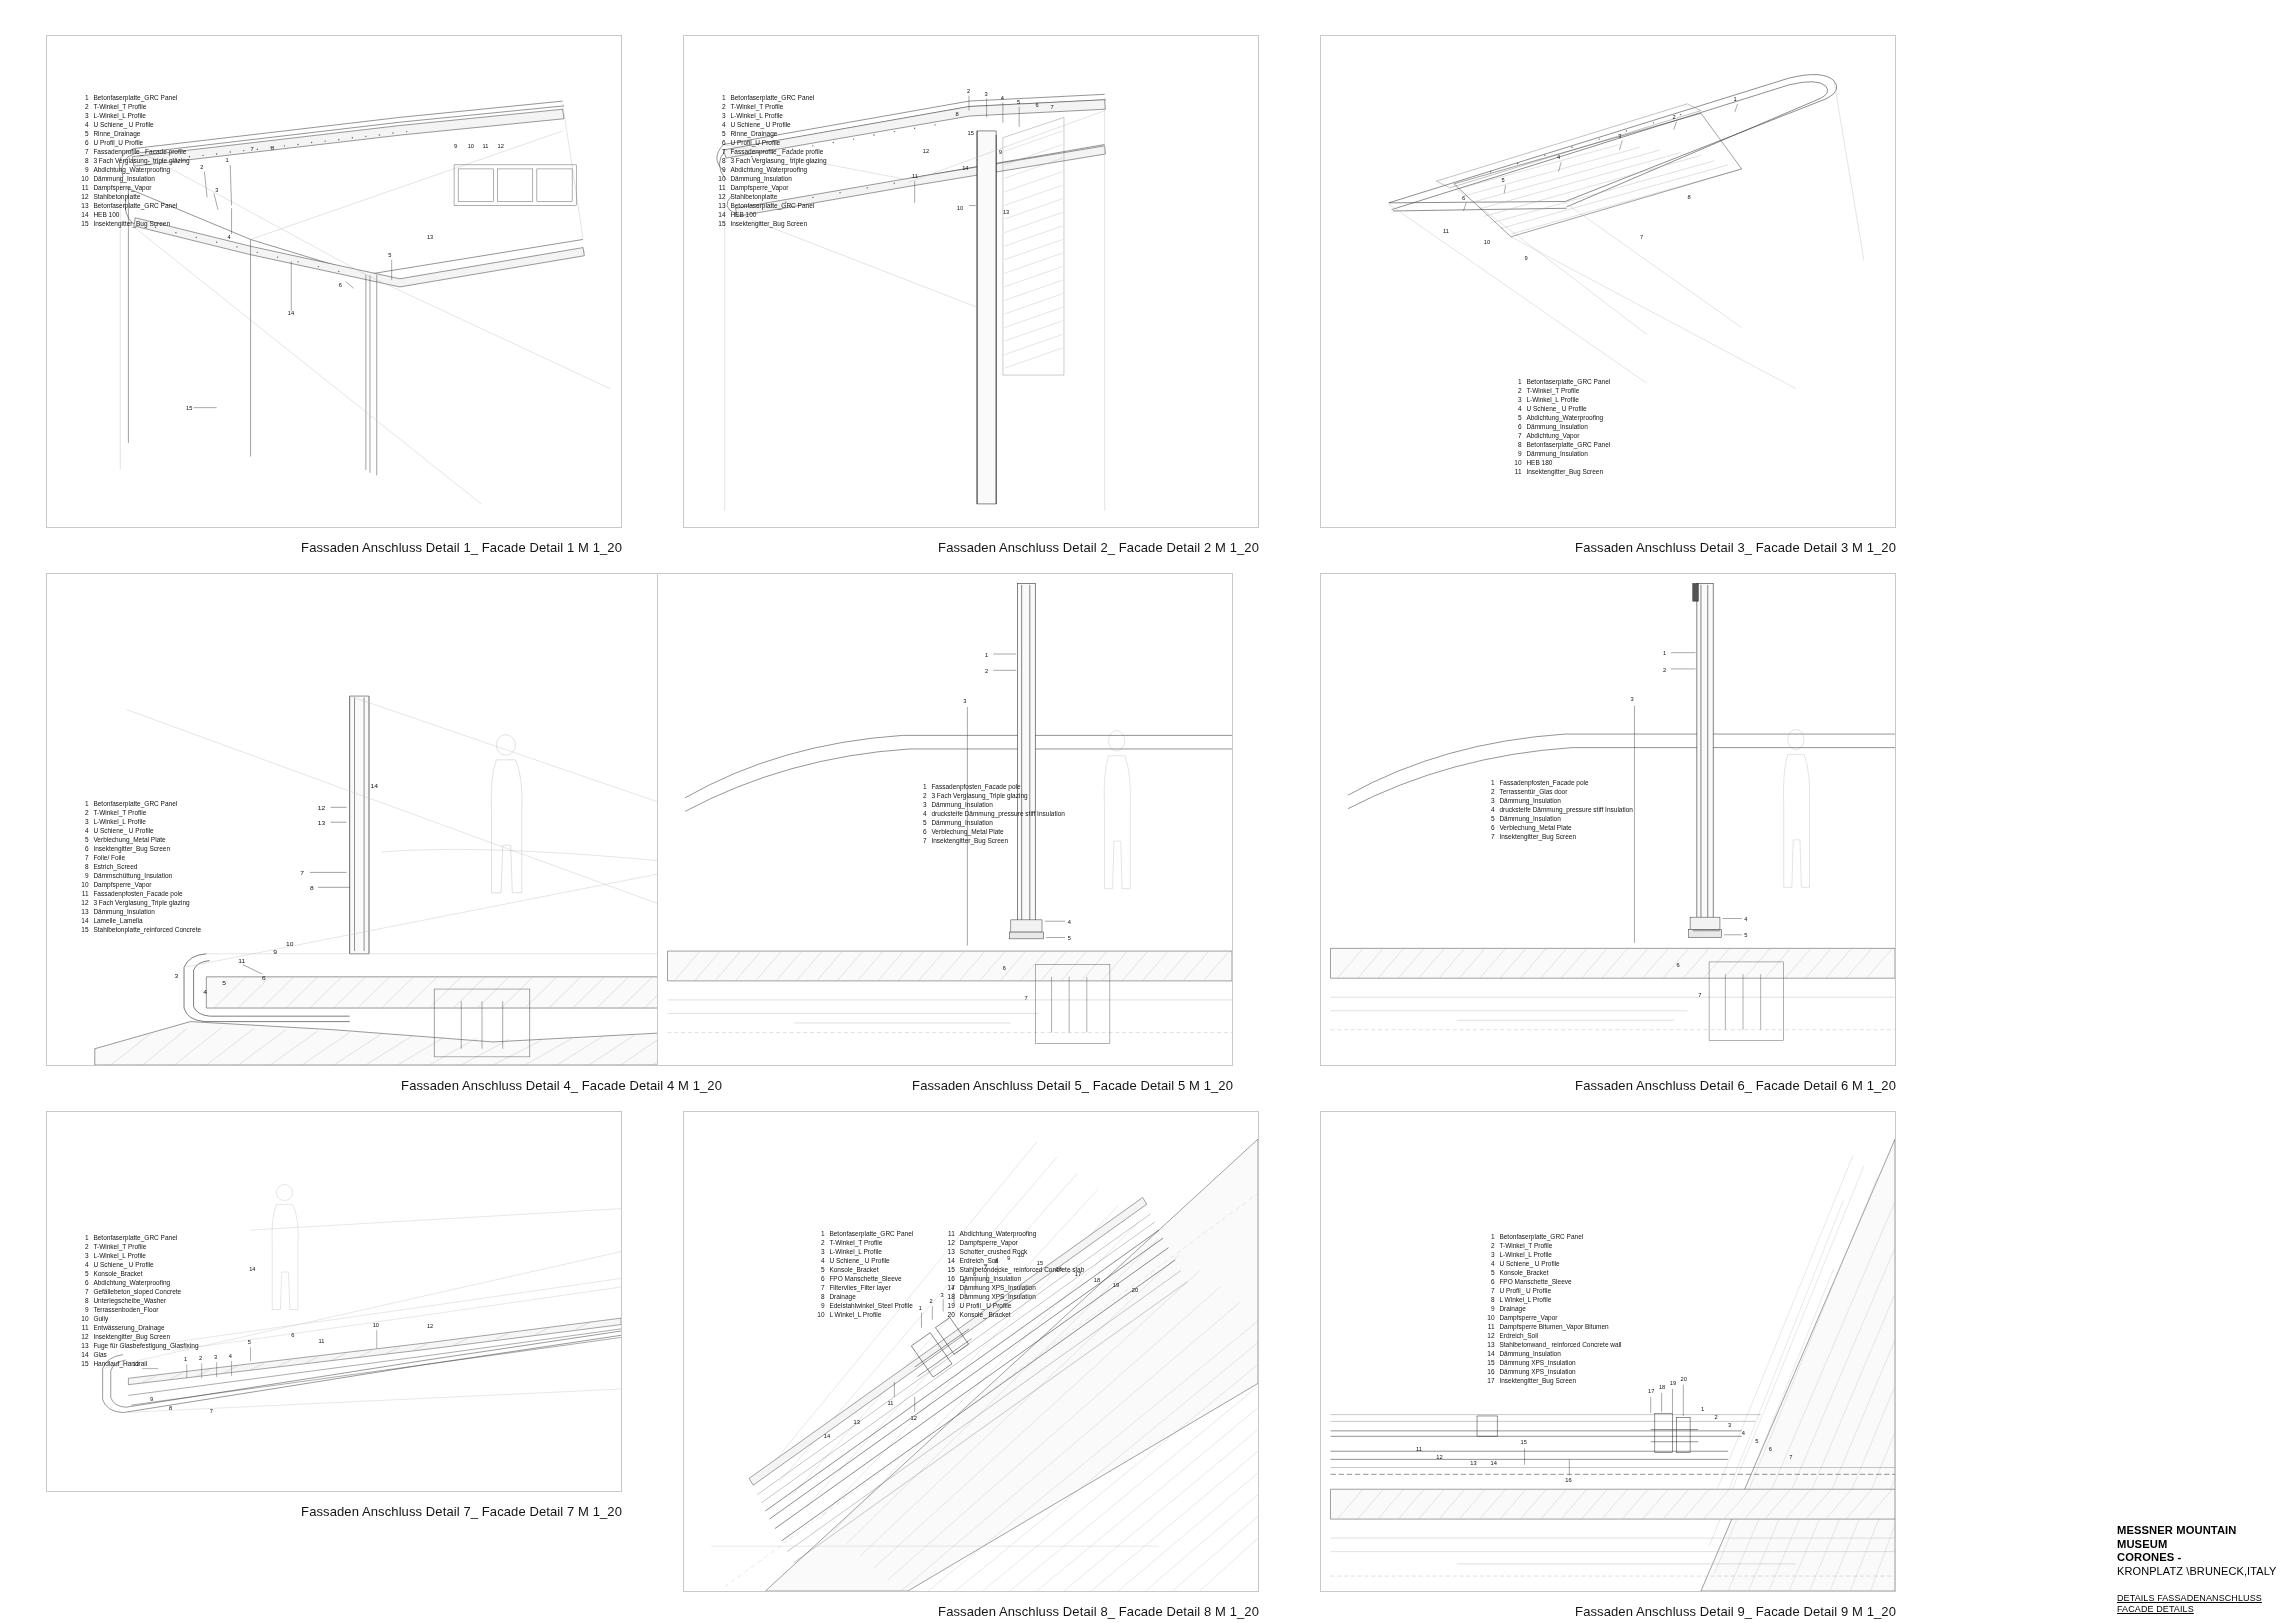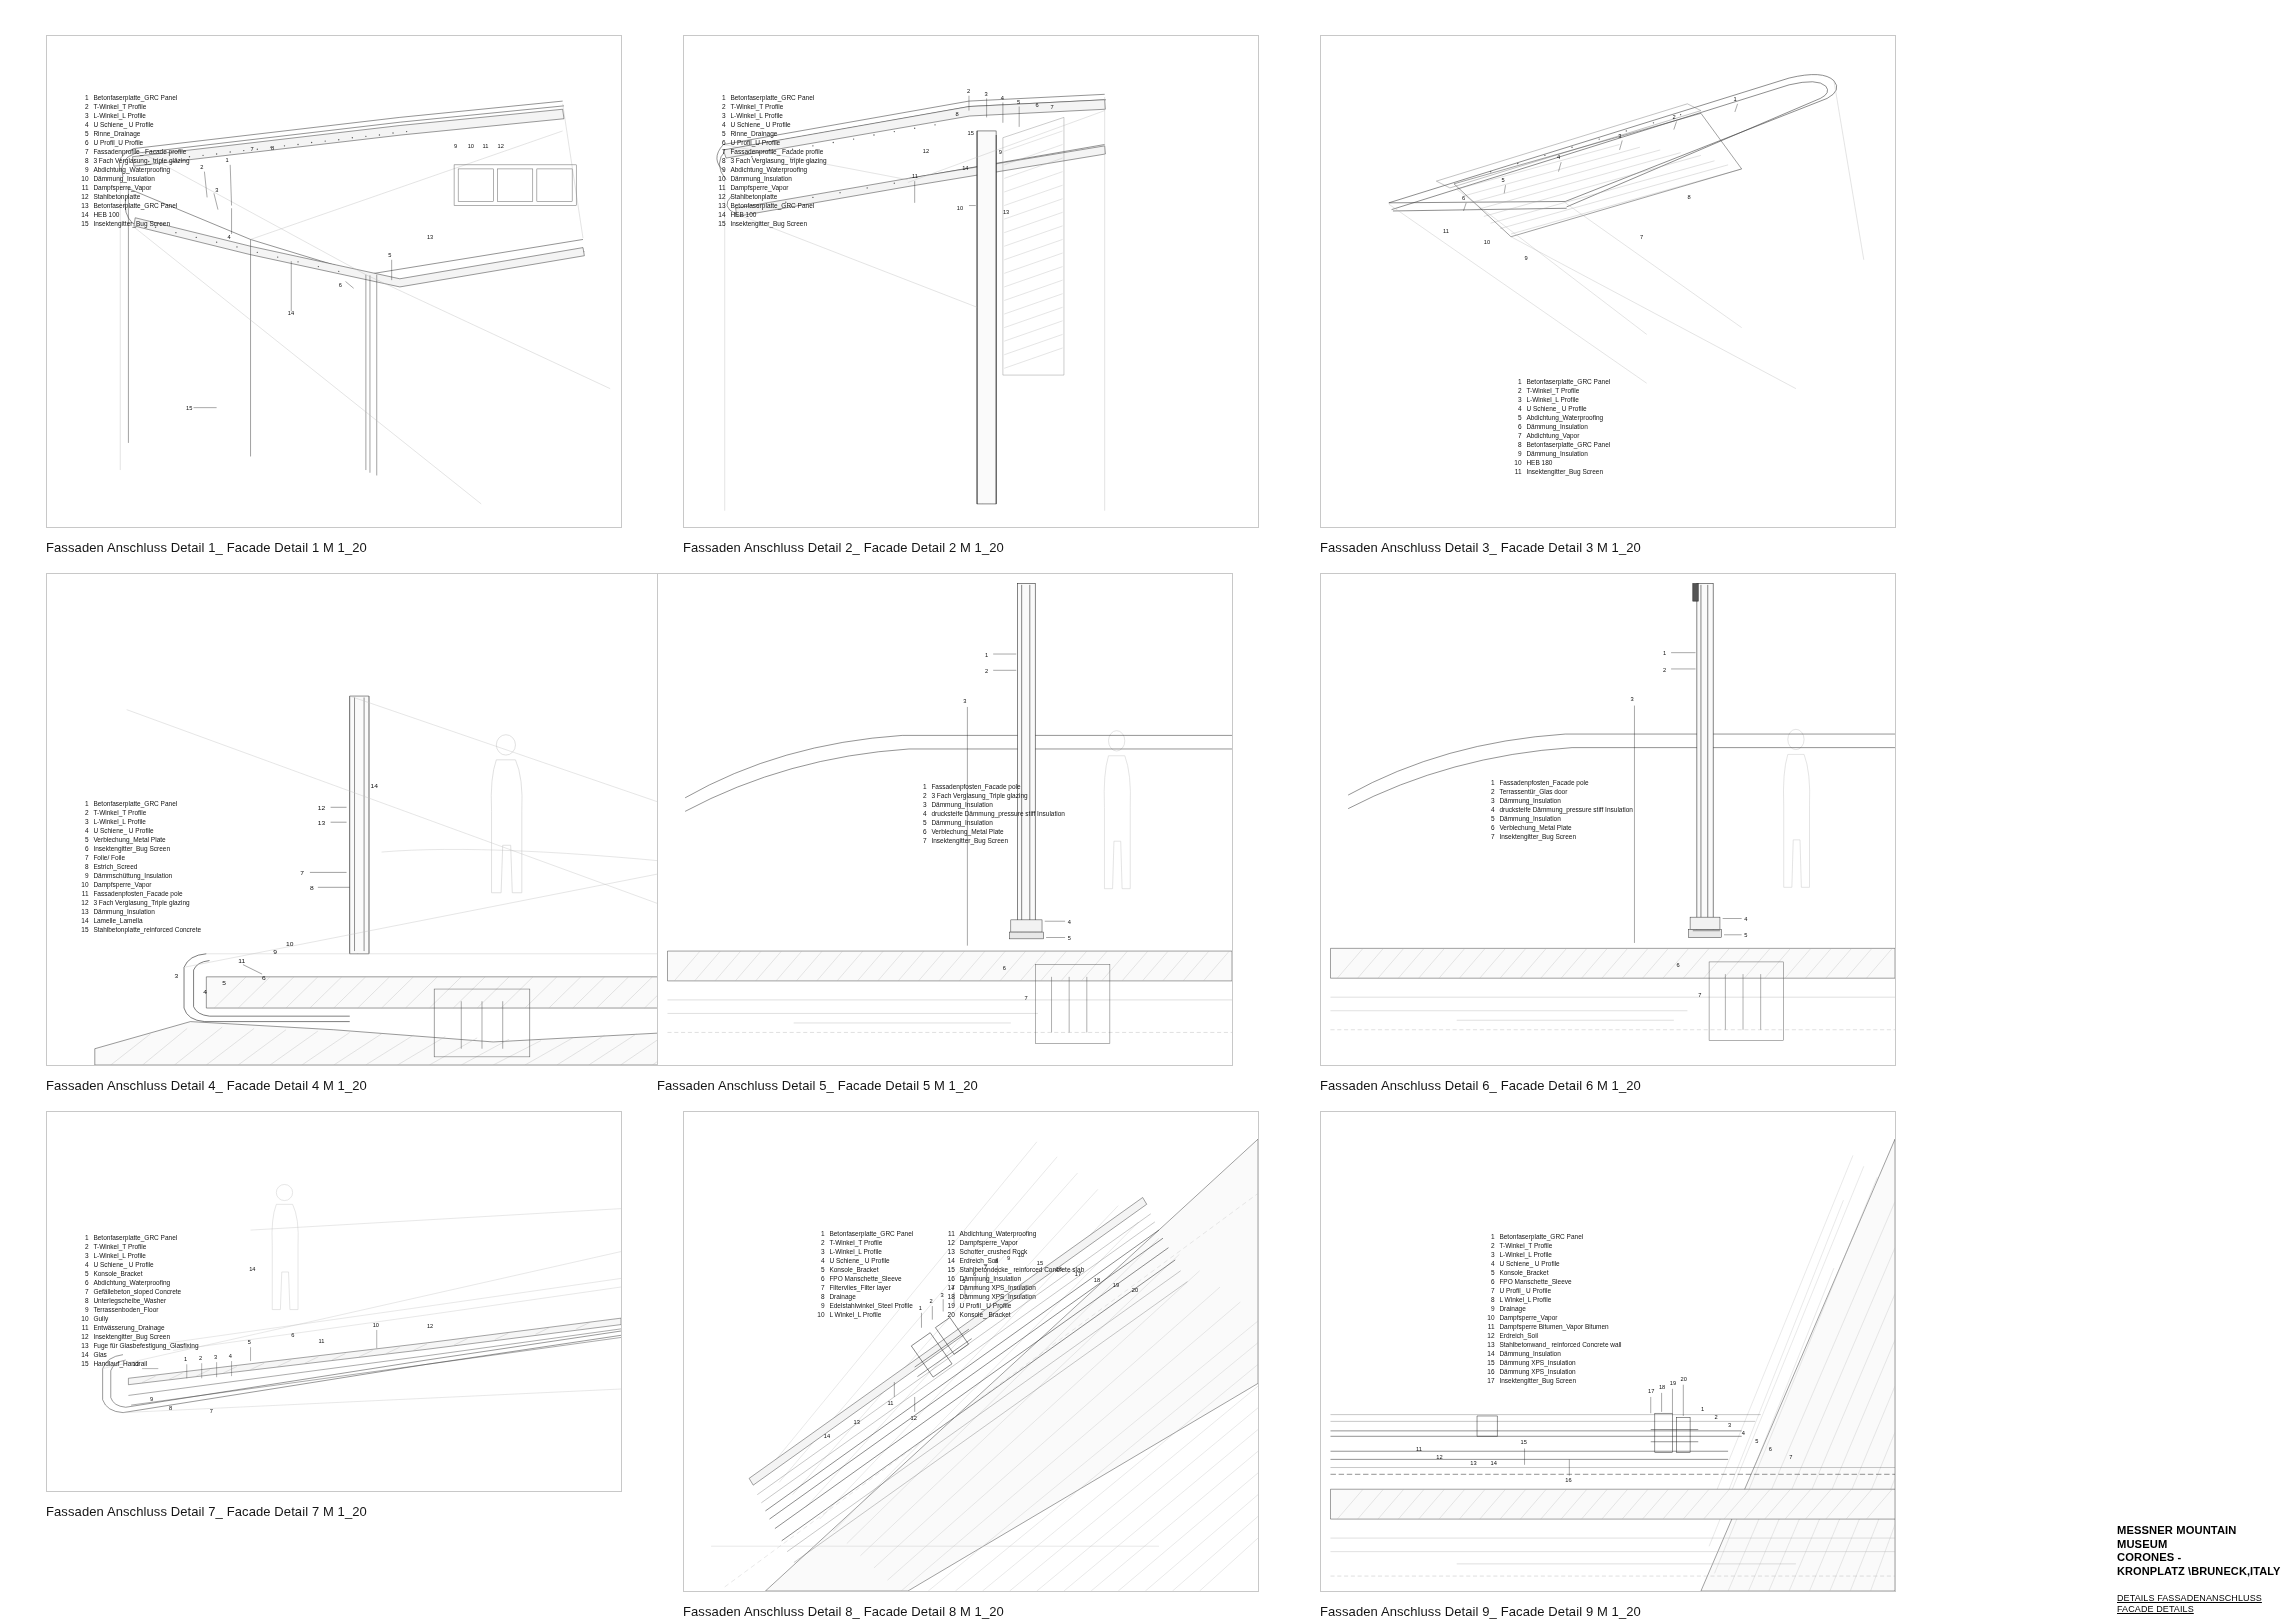--- a/index.html
+++ b/index.html
@@ -44,21 +44,21 @@
     border: 1.1px solid #c8c8c8;
     background: #ffffff;
     overflow: hidden;
   }
 
   .caption {
     position: absolute;
     left: 0;
     right: 0;
     bottom: 2.7px;
-    text-align: left;
+    text-align: right;
     font-size: 13px;
     letter-spacing: 0.1px;
     color: #141414;
     white-space: nowrap;
   }
 
   
   .legend {
     position: absolute;
     font-size: 6.5px;
@@ -102,21 +102,21 @@
     width: 170px;
   }
   #titleblock .tb-strong {
     font-size: 11.2px;
     font-weight: bold;
     line-height: 13.6px;
     letter-spacing: 0.1px;
   }
   #titleblock .tb-loc {
     font-size: 11px;
-    font-weight: bold;
+    font-weight: normal;
     line-height: 13.6px;
     letter-spacing: 0.1px;
   }
   #titleblock .tb-sub {
     margin-top: 14.3px;
     font-size: 9px;
     line-height: 11.2px;
     letter-spacing: 0.1px;
     text-decoration: underline;
   }

